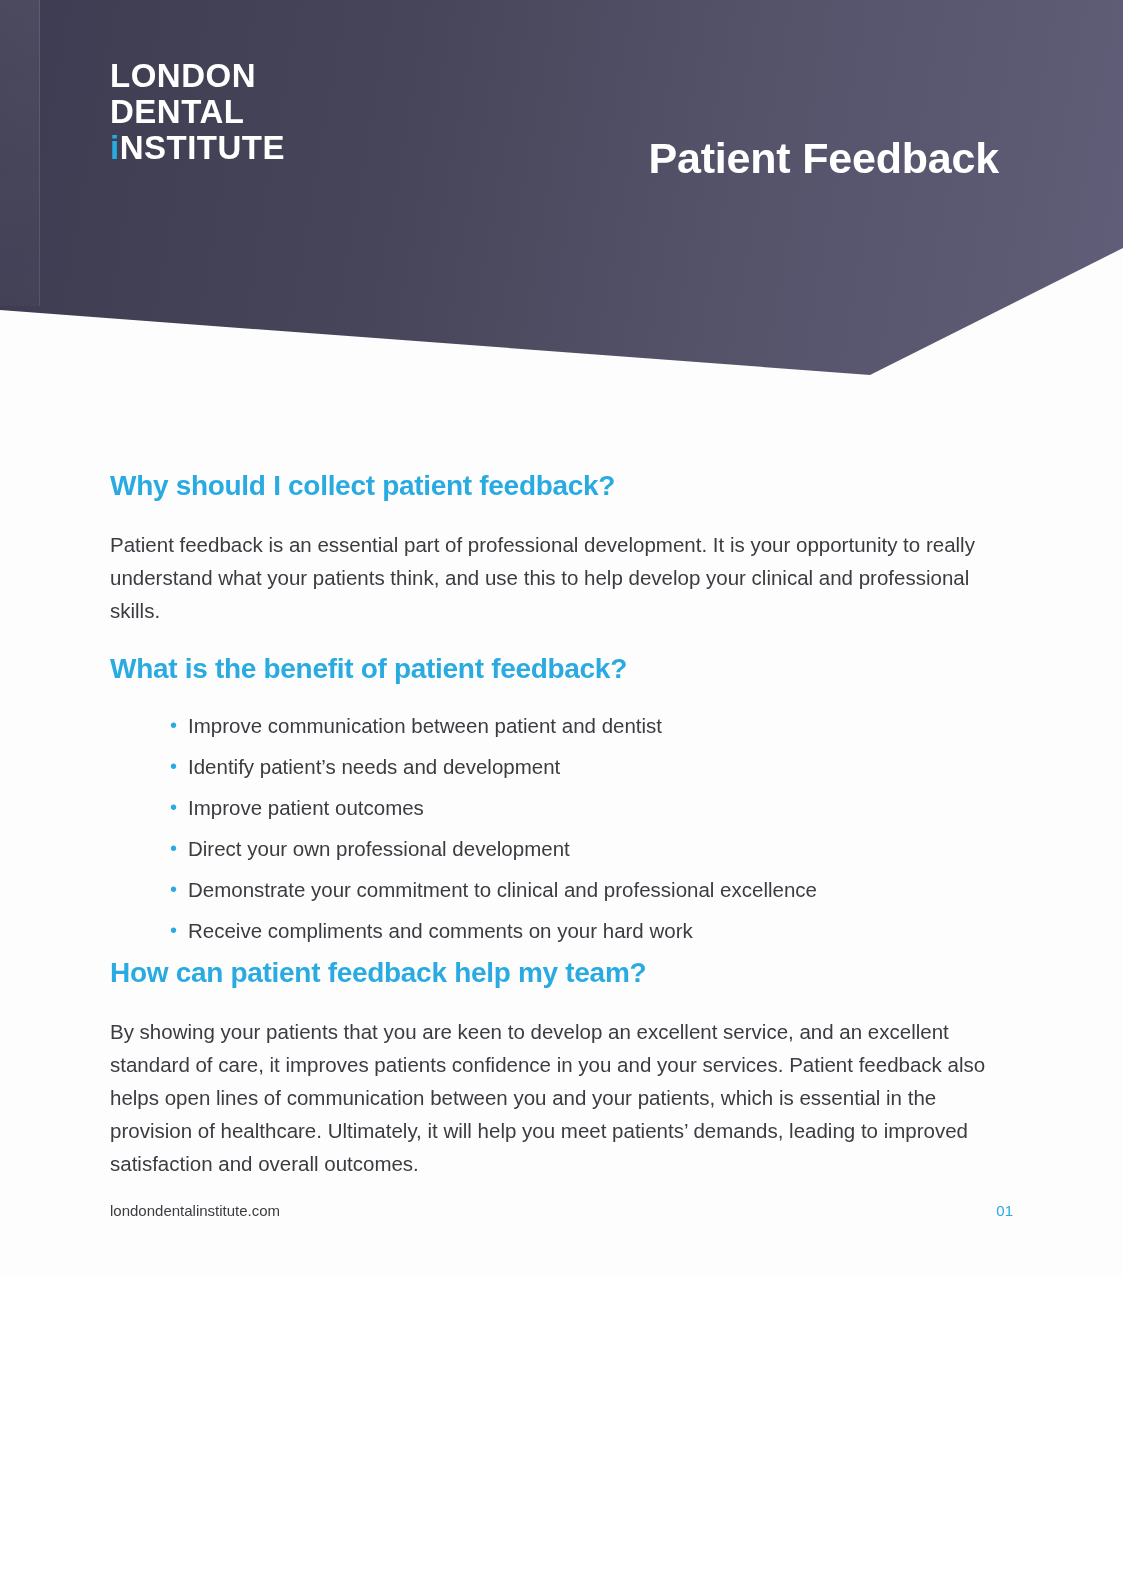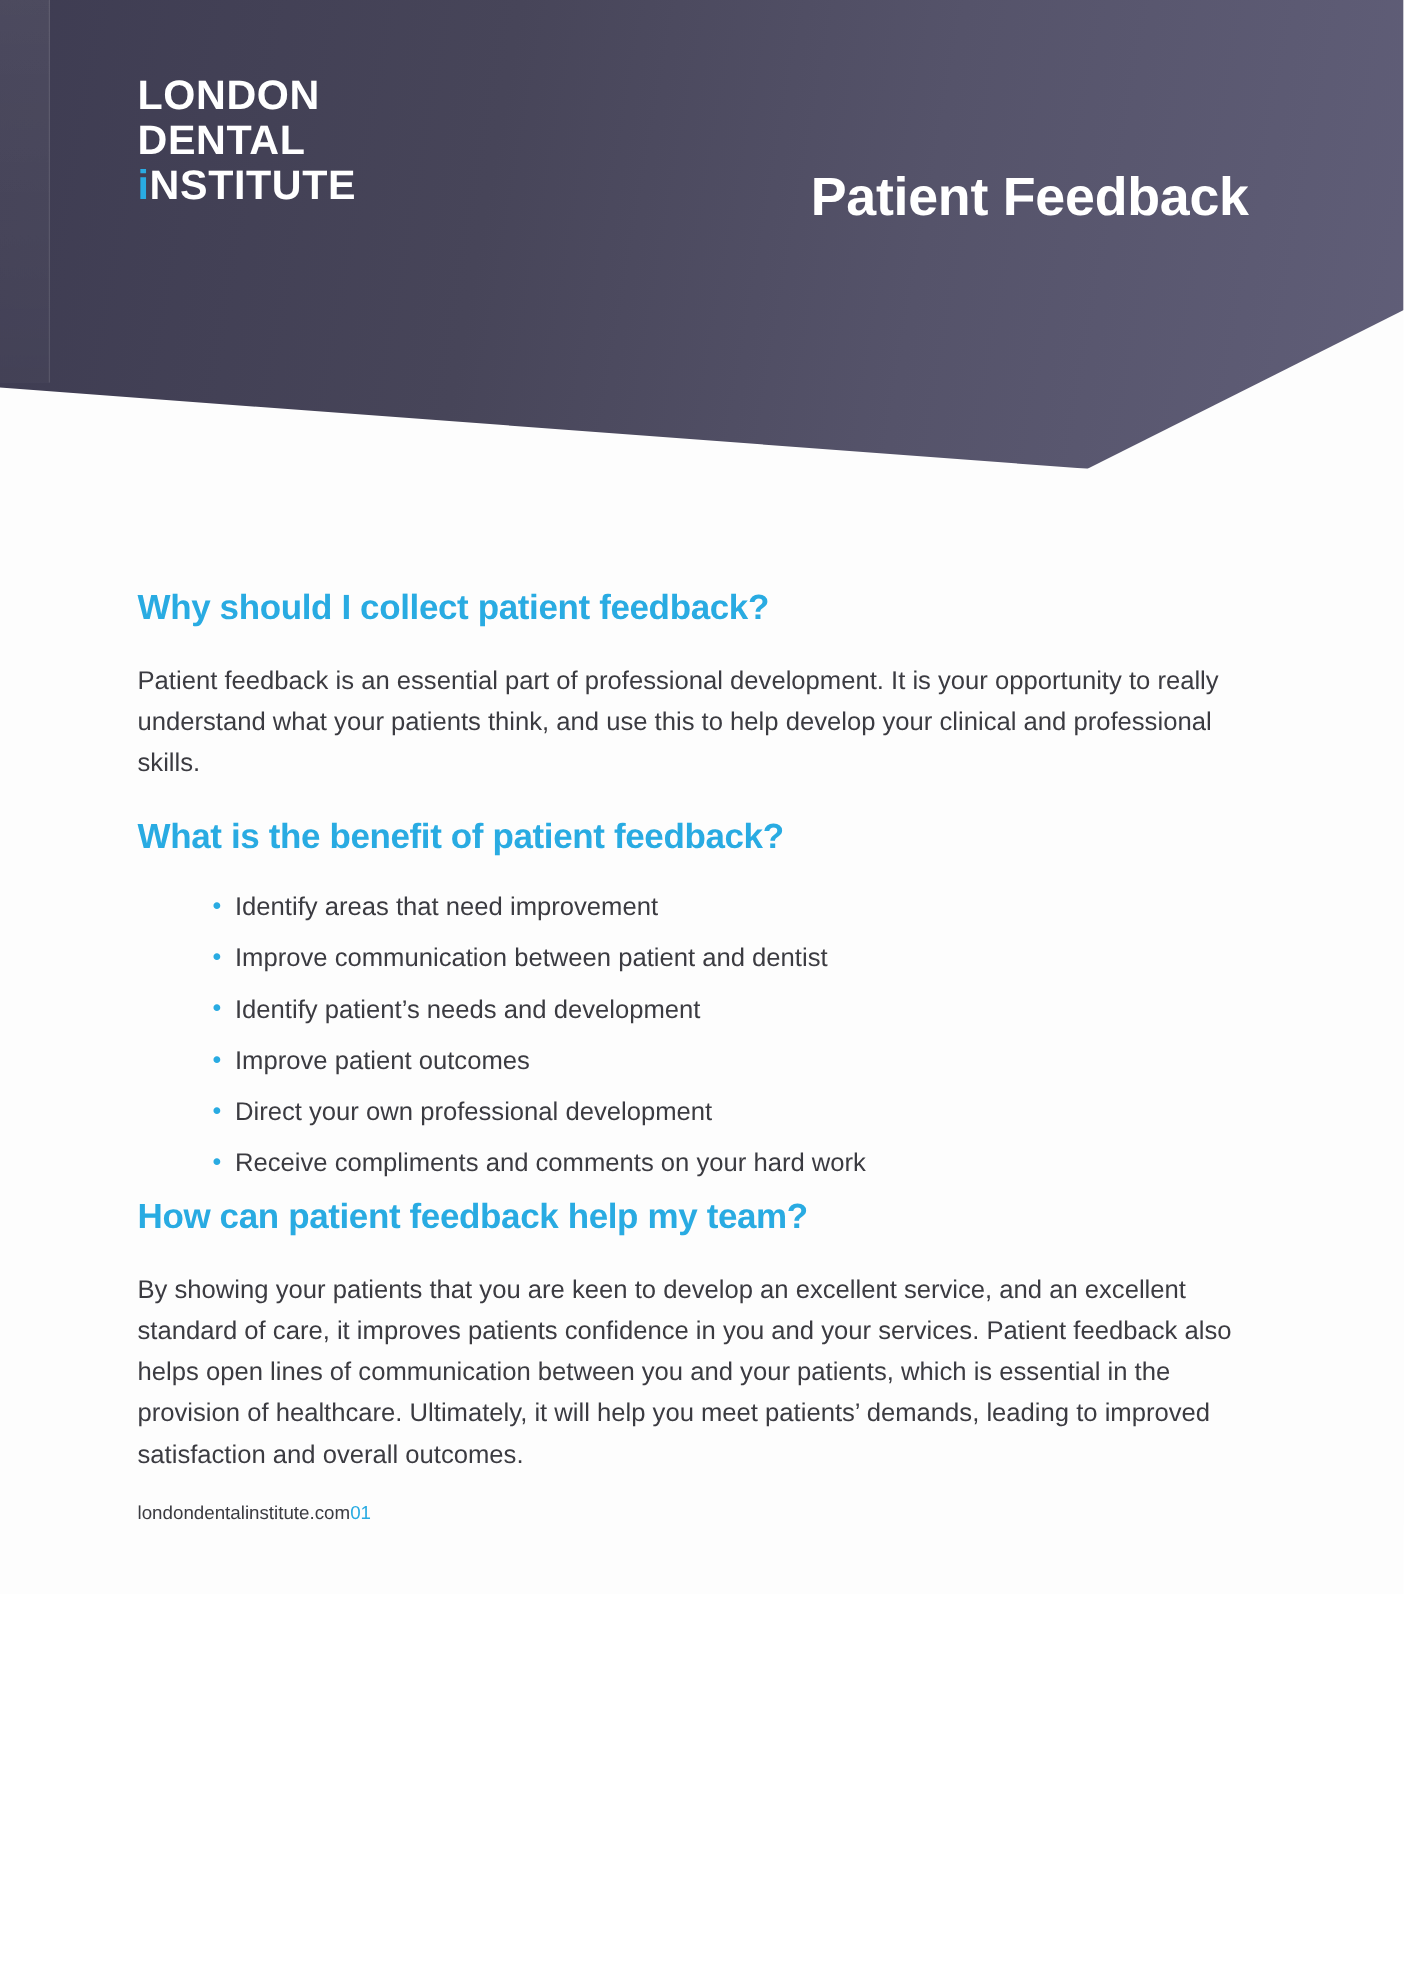--- a/index.html
+++ b/index.html
@@ -106,20 +106,21 @@
     font-size: 20px;
   }
 
   
   .footer {
     position: absolute;
     left: 110px;
     right: 110px;
     bottom: 56px;
     display: flex;
+    justify-content: space-between;
     align-items: center;
   }
   .footer-url {
     color: #3b3b41;
     font-size: 15px;
   }
   .footer-page {
     color: #29abe2;
     font-size: 15px;
   }
@@ -141,25 +142,25 @@
 
   <div class="header-title">Patient Feedback</div>
 
   <div class="content">
 
     <h2 class="section-heading">Why should I collect patient feedback?</h2>
     <p class="body-text">Patient feedback is an essential part of professional development. It is your opportunity to really understand what your patients think, and use this to help develop your clinical and professional skills.</p>
 
     <h2 class="section-heading">What is the benefit of patient feedback?</h2>
     <ul class="benefit-list gap-md">
-      <li>Identify areas that need improvement</li>
       <li>Improve communication between patient and dentist</li>
       <li>Identify patient’s needs and development</li>
       <li>Improve patient outcomes</li>
       <li>Direct your own professional development</li>
+      <li>Demonstrate your commitment to clinical and professional excellence</li>
       <li>Receive compliments and comments on your hard work</li>
     </ul>
 
     <h2 class="section-heading">How can patient feedback help my team?</h2>
     <p class="body-text">By showing your patients that you are keen to develop an excellent service, and an excellent standard of care, it improves patients confidence in you and your services. Patient feedback also helps open lines of communication between you and your patients, which is essential in the provision of healthcare. Ultimately, it will help you meet patients’ demands, leading to improved satisfaction and overall outcomes.</p>
 
   </div>
 
   <div class="footer">
     <span class="footer-url">londondentalinstitute.com</span>

